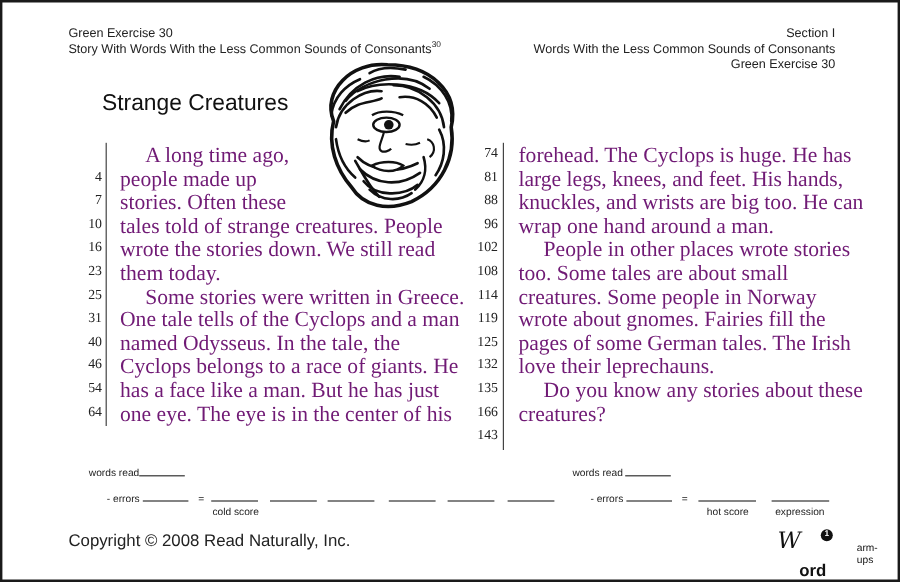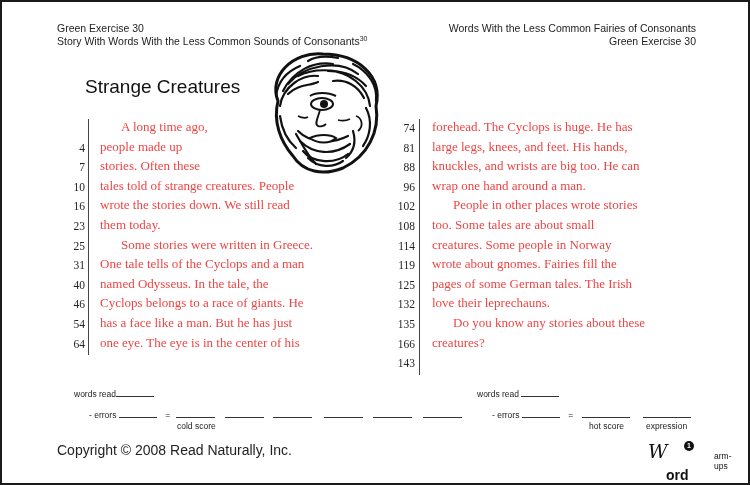--- a/index.html
+++ b/index.html
@@ -10,21 +10,21 @@
   .hdr-right { position:absolute; right:52px; top:20px; font-size:10.5px; line-height:13px; text-align:right; }
   .sup { font-size:7px; vertical-align:super; line-height:0; }
   .title { position:absolute; left:83px; top:74px; font-size:19px; font-family:"Liberation Sans", sans-serif; color:#111; }
   .face { position:absolute; left:256px; top:44px; width:130px; height:130px; }
   .col { position:absolute; top:117px; }
   .col.left { left:55px; }
   .col.right { left:385px; }
   .vline { position:absolute; width:1px; background:#444; }
   .row { position:relative; height:19.6px; white-space:nowrap; }
   .num { position:absolute; width:28px; text-align:right; font-size:11.5px; top:3px; font-family:"Liberation Serif", serif; color:#222; }
-  .txt { position:absolute; font-size:13px; font-family:"Liberation Serif", serif; color:#ef4444;text-align:center; }
+  .txt { position:absolute; font-size:18px; font-family:"Liberation Serif", serif; color:#701a75;text-align:center; }
   .col.left .num { left:0; }
   .col.left .txt { left:43px; }
   .col.right .num { left:0; }
   .col.right .txt { left:45px; }
   .indent { padding-left:21px; }
   .score { position:absolute; font-size:8.5px; font-family:"Liberation Sans", sans-serif; color:#222; }
   .blank { display:inline-block; border-bottom:1px solid #333; height:9px; vertical-align:baseline; }
   .sub { position:absolute; font-size:8.5px; font-family:"Liberation Sans", sans-serif; color:#222; }
   .copyright { position:absolute; left:55px; top:440px; font-size:14px; font-family:"Liberation Sans", sans-serif; color:#222; }
   .logo { position:absolute; left:646px; top:440px; width:60px; height:20px; }
@@ -33,21 +33,22 @@
 <body>
 
 <div class="page">
 
   <div class="hdr-left sans">
     <div>Green Exercise 30</div>
     <div><span>Story With Words With the Less Common Sounds of Consonants</span><span class="sup">30</span></div>
   </div>
 
   <div class="hdr-right sans">
-    <div>Words With the Less Common Fairies of Consonants</div>
+    <div>Section I</div>
+    <div>Words With the Less Common Sounds of Consonants</div>
     <div>Green Exercise 30</div>
   </div>
 
   <div class="title">Strange Creatures</div>
 
   <svg class="face" viewBox="0 0 130 130">
     <g fill="none" stroke="#111" stroke-width="2.2" stroke-linecap="round">
       <path d="M20 55 C10 30 35 5 65 8 C100 8 125 30 118 60 C122 85 110 110 85 122 C65 130 45 126 35 110 C22 95 15 75 20 55 Z" stroke-width="3"></path>
       <path d="M25 45 C35 25 55 15 75 18"></path>
         <path d="M30 38 C45 20 80 12 100 28"></path>

